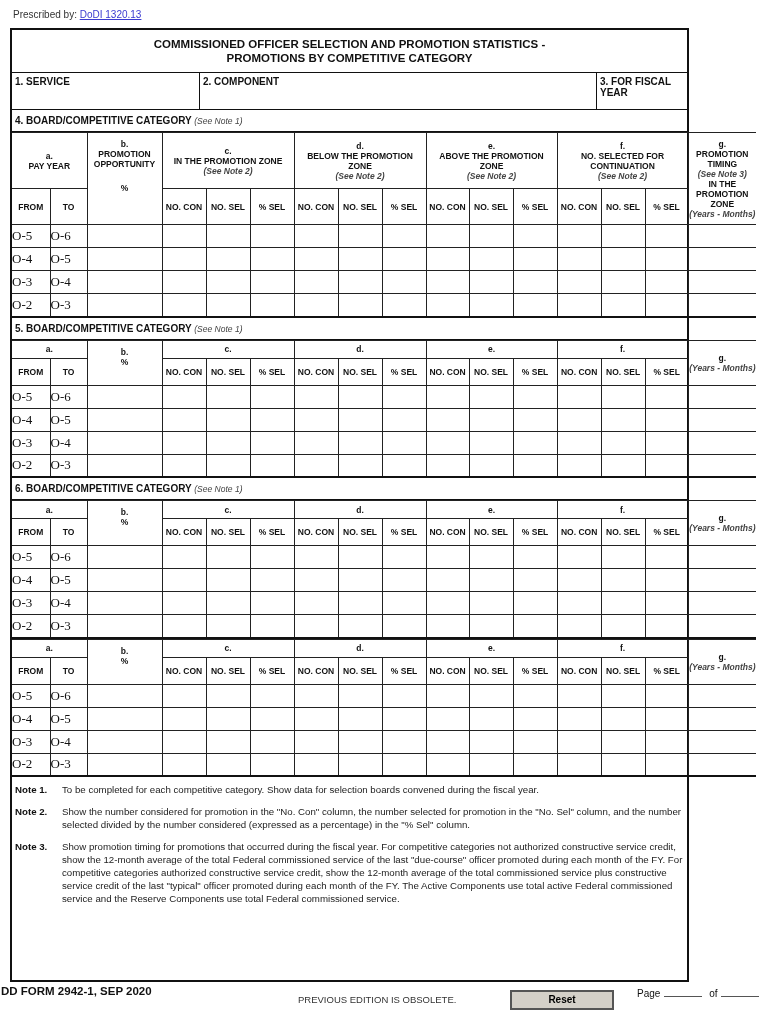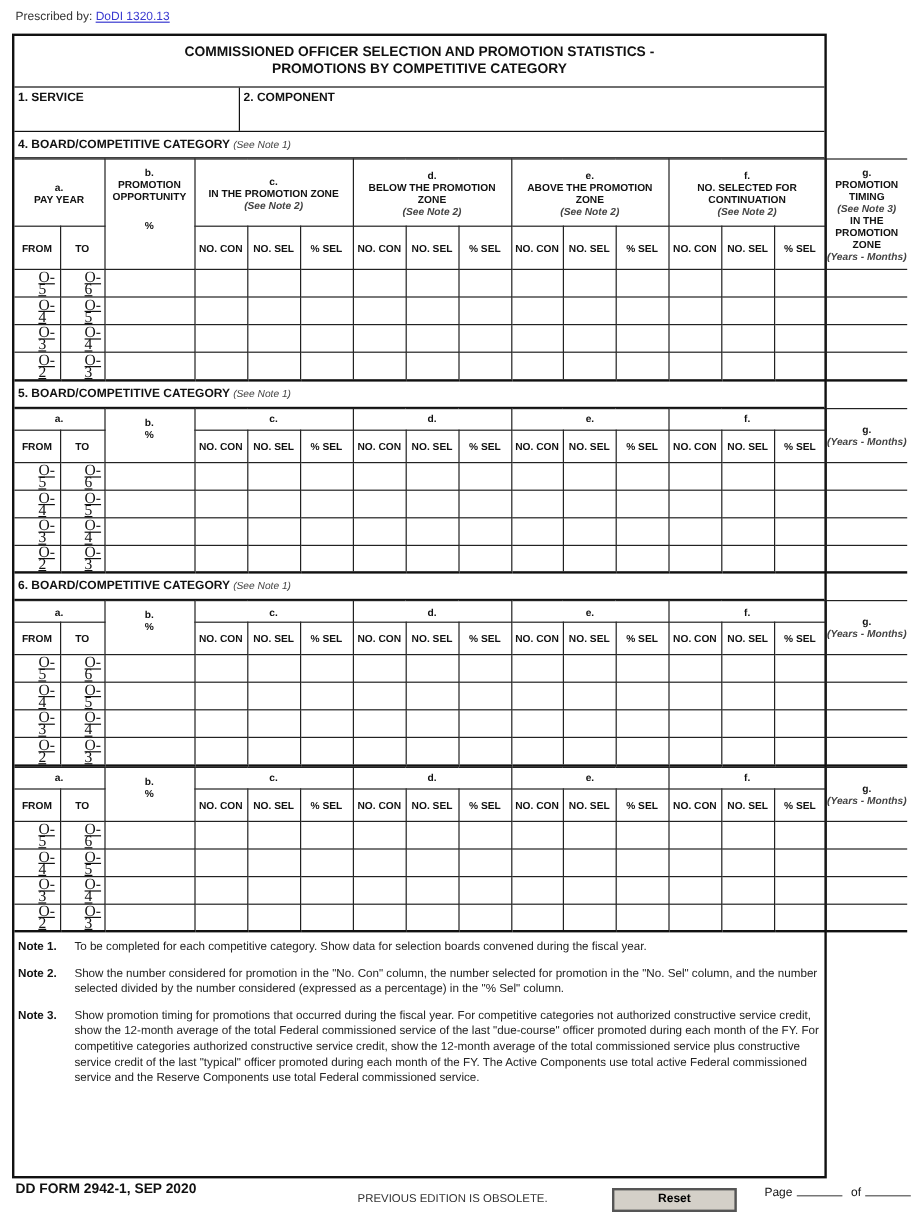--- a/index.html
+++ b/index.html
@@ -10,29 +10,29 @@
   .form { position: absolute; left: 10px; top: 28px; width: 679px; height: 954px; border: 2px solid #111; }
   .title { height: 43px; border-bottom: 1px solid #111; text-align: center; font-weight: bold; font-size: 11.5px; line-height: 14px; padding-top: 7px; }
   .row-top { display: flex; height: 37px; border-bottom: 1.5px solid #111; }
   .row-top .f { font-size: 10px; font-weight: bold; padding: 3px 3px; border-right: 1px solid #111; }
   .row-top .f:last-child { border-right: none; }
   .sec-title { height: 22px; font-size: 10px; font-weight: bold; padding: 5px 3px; border-bottom: 1px solid #111; }
   .sec-title i { font-weight: normal; font-size: 8.5px; color: #444; }
   table.g { border-collapse: collapse; width: 744px; table-layout: fixed; }
   table.g td { border: 1px solid #222; font-size: 8.5px; font-weight: bold; text-align: center; vertical-align: middle; line-height: 10px; padding: 0; }
   table.g tr.r td { height: 23px; }
-  table.g td.pg { font-family: "Liberation Serif", serif; font-weight: normal; font-size: 13px; text-align: left; padding-left: 20px; text-decoration: underline; }
+  table.g td.pg { font-family: "Liberation Serif", serif; font-weight: normal; font-size: 13px; text-align: left; padding-left: 0; }
   table.g td i { font-weight: bold; color: #444; }
   table.g tr.bottom td { border-bottom: 2px solid #111; }
   table.g td:first-child { border-left: none; }
   table.g td:last-child { border-right: none; }
   .notes { padding: 6px 3px 0 3px; font-size: 9.7px; line-height: 13px; color: #222; }
   .note { display: flex; margin-bottom: 9px; }
   .note b { width: 47px; flex: none; font-weight: bold; color: #111; }
-  .footer-form { position: absolute; left: 13px; top: 985px; font-size: 11.5px; font-weight: bold; }
+  .footer-form { position: absolute; left: 1px; top: 985px; font-size: 11.5px; font-weight: bold; }
   .footer-obs { position: absolute; left: 298px; top: 994px; font-size: 9.5px; color: #333; }
   .reset { position: absolute; left: 510px; top: 990px; width: 104px; height: 20px; background: #d4d0c8; border: 2px solid #555; font-size: 10px; font-weight: bold; text-align: center; line-height: 16px; font-family: "Liberation Sans", sans-serif; }
   .page { position: absolute; left: 637px; top: 987px; font-size: 10px; font-weight: normal; }
   .page .blank { display: inline-block; width: 38px; border-bottom: 1px solid #555; height: 10px; margin: 0 4px; }
 </style>
 </head>
 <body>
 
 <div class="prescribed">
   <span>Prescribed by:</span>
@@ -40,20 +40,21 @@
 </div>
 
 <div class="form">
   <div class="title">
     <div>COMMISSIONED OFFICER SELECTION AND PROMOTION STATISTICS -</div>
     <div>PROMOTIONS BY COMPETITIVE CATEGORY</div>
   </div>
   <div class="row-top">
     <div class="f" style="width:188px">1. SERVICE</div>
     <div class="f" style="width:397px">2. COMPONENT</div>
+    <div class="f" style="flex:1">3. FOR FISCAL YEAR</div>
   </div>
 
   <div id="sections">
       <div class="sec-title"><span>4. BOARD/COMPETITIVE CATEGORY</span> <i>(See Note 1)</i></div>
       <table class="g">
         <colgroup>
           <col style="width:38px">
           <col style="width:37px">
           <col style="width:75px">
           <col style="width:44px">

